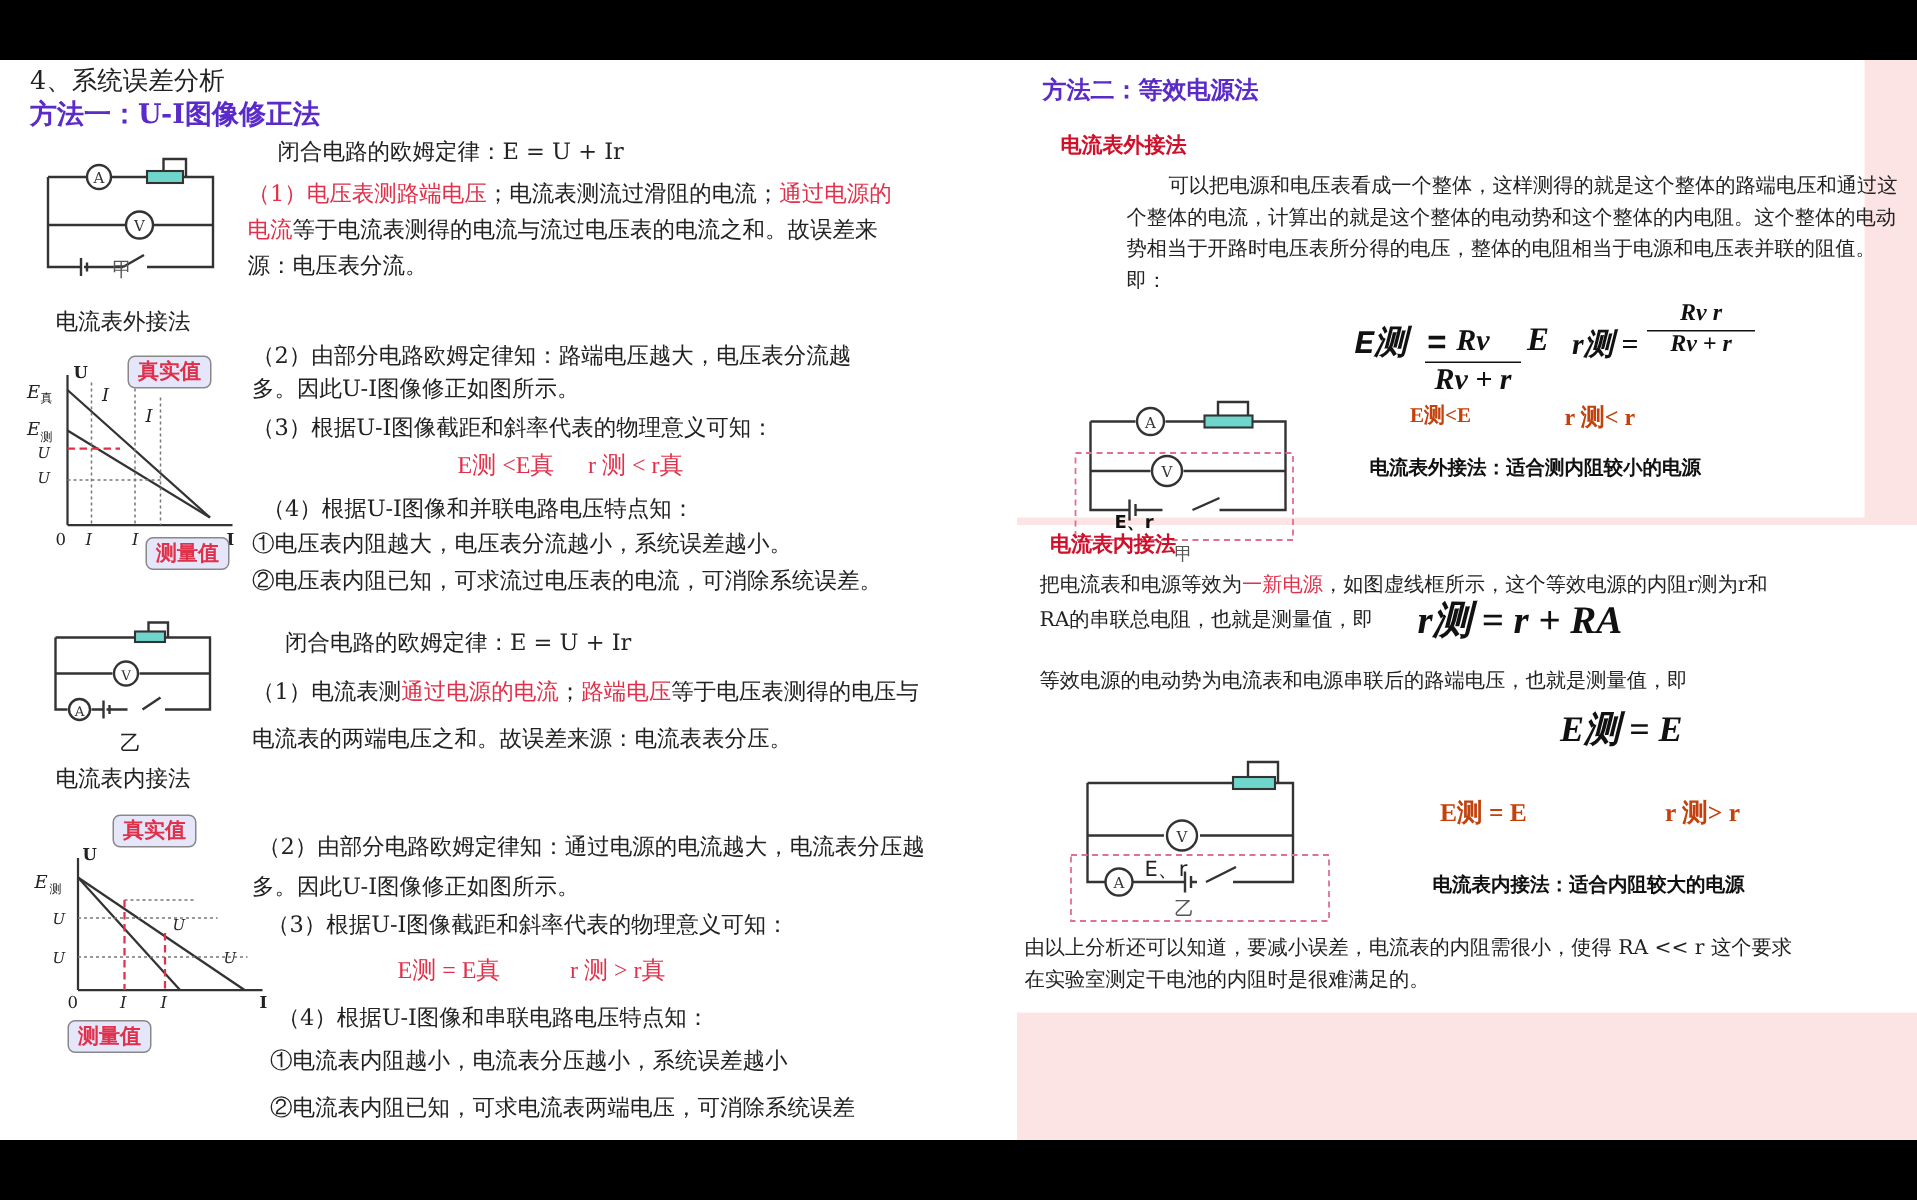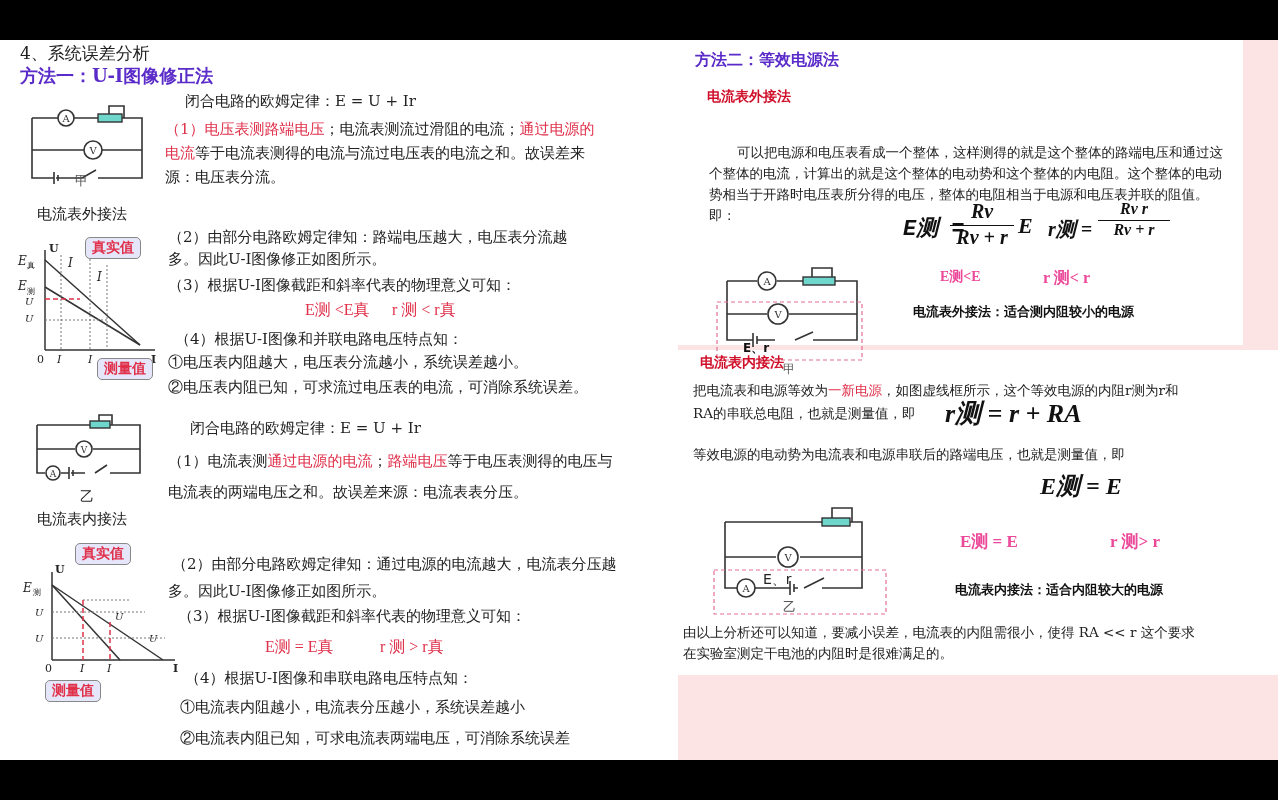--- a/index.html
+++ b/index.html
@@ -11,21 +11,21 @@
   .panel-b{position:absolute;left:678px;top:310px;width:600px;height:325px;background:#fff;}
   .abs{position:absolute;white-space:nowrap;}
   .t{font-size:15px;line-height:22px;color:#222;}
   .red{color:#e0304a;}
   .sec-title{font-size:17px;color:#222;}
   .method{font-size:18px;font-weight:bold;color:#5a2bc8;}
   .sub-red{font-family:"DejaVu Sans","Liberation Sans",sans-serif;font-weight:bold;color:#d0102a;font-size:14px;}
   .bold-sans{font-family:"DejaVu Sans","Liberation Sans",sans-serif;font-weight:bold;font-size:13px;color:#111;}
   .formula{font-family:"Liberation Serif",serif;font-style:italic;font-weight:bold;color:#111;}
   .redf{font-family:"Liberation Serif",serif;color:#e0304a;font-size:16px;}
-  .redb{font-family:"Liberation Serif",serif;color:#ec4899;font-weight:bold;font-size:16px;}
+  .redb{font-family:"Liberation Serif",serif;color:#c2410c;font-weight:bold;font-size:16px;}
   .para{font-size:13.5px;line-height:21px;color:#222;white-space:normal;}
   .callout{position:absolute;background:#e6e6fa;border:1.5px solid #888;border-radius:5px;color:#e0304a;font-weight:bold;font-size:14px;padding:1px 6px;text-align:right;}
   svg{position:absolute;overflow:visible;}
 </style>
 </head>
 <body>
 
 <div class="page">
   <div class="left"></div>
   <div class="right-bg"></div>
@@ -148,42 +148,42 @@
     <text x="92" y="112" font-size="11" font-style="italic" fill="#222">I</text>
     <text x="158" y="112" font-size="11" font-weight="bold" fill="#222">I</text>
     <text x="100" y="60" font-size="10" font-style="italic" fill="#222">U</text>
     <text x="134" y="82" font-size="10" font-style="italic" fill="#222">U</text>
   </svg>
   <div class="callout" style="left:75px;top:503px;">真实值</div>
   <div class="callout" style="left:45px;top:640px;">测量值</div>
 
   <div class="abs method" style="left:695px;top:10px;font-family:'DejaVu Sans','Liberation Sans',sans-serif;font-size:16px;">方法二：等效电源法</div>
   <div class="abs sub-red" style="left:707px;top:48px;">电流表外接法</div>
-  <div class="abs para" style="left:709px;top:74px;width:522px;text-indent:28px;margin-top:28px;">可以把电源和电压表看成一个整体，这样测得的就是这个整体的路端电压和通过这个整体的电流，计算出的就是这个整体的电动势和这个整体的内电阻。这个整体的电动势相当于开路时电压表所分得的电压，整体的电阻相当于电源和电压表并联的阻值。即：</div>
+  <div class="abs para" style="left:751px;top:74px;width:522px;text-indent:28px;">可以把电源和电压表看成一个整体，这样测得的就是这个整体的路端电压和通过这个整体的电流，计算出的就是这个整体的电动势和这个整体的内电阻。这个整体的电动势相当于开路时电压表所分得的电压，整体的电阻相当于电源和电压表并联的阻值。即：</div>
 
   <svg style="left:715px;top:220px;" width="150" height="100">
     <g stroke="#333" stroke-width="1.6" fill="none">
       <path d="M12 21 H42 M62 21 H88 M120 21 H142 V80 H98 M80 80 L98 72 M60 80 H42 M38 80 H12 V21 M12 54 H52 M74 54 H142"></path>
       <circle cx="52" cy="21" r="9" fill="#fff"></circle>
       <circle cx="63" cy="54" r="10" fill="#fff"></circle>
       <path d="M97 17 V8 H117 V21"></path>
       <path d="M38 73 V87 M42 76 V84"></path>
     </g>
     <rect x="88" y="17" width="32" height="8" fill="#6fd6cc" stroke="#333" stroke-width="1.4"></rect>
     <rect x="2" y="42" width="145" height="58" fill="none" stroke="#e07090" stroke-width="1.2" stroke-dasharray="4 3"></rect>
     <text x="52" y="25" font-size="10" text-anchor="middle" fill="#333">A</text>
     <text x="63" y="58" font-size="10" text-anchor="middle" fill="#333">V</text>
   </svg>
   <div class="abs bold-sans" style="left:743px;top:300px;font-size:12px;">E、r</div>
   <div class="abs t" style="left:783px;top:318px;font-size:12px;color:#555;">甲</div>
 
   <div class="abs formula" style="left:903px;top:173px;font-size:22px;font-family:Liberation Mono, monospace;">
     <span>E测 =</span>
   </div>
-  <div class="abs formula" style="left:950px;top:160px;font-size:20px;text-align:center;width:64px;">
+  <div class="abs formula" style="left:950px;top:176px;font-size:20px;text-align:center;width:64px;">
     <div style="border-bottom:1.5px solid #111;padding-bottom:2px;">Rv</div>
     <div>Rv + r</div>
   </div>
   <div class="abs formula" style="left:1018px;top:173px;font-size:22px;">E</div>
   <div class="abs formula" style="left:1048px;top:176px;font-size:20px;">r测 =</div>
   <div class="abs formula" style="left:1098px;top:160px;font-size:16px;text-align:center;width:72px;">
     <div style="border-bottom:1.5px solid #111;padding-bottom:2px;">Rv r</div>
     <div>Rv + r</div>
   </div>
   <div class="abs redb" style="left:940px;top:228px;font-size:14px;">E测&lt;E</div>

